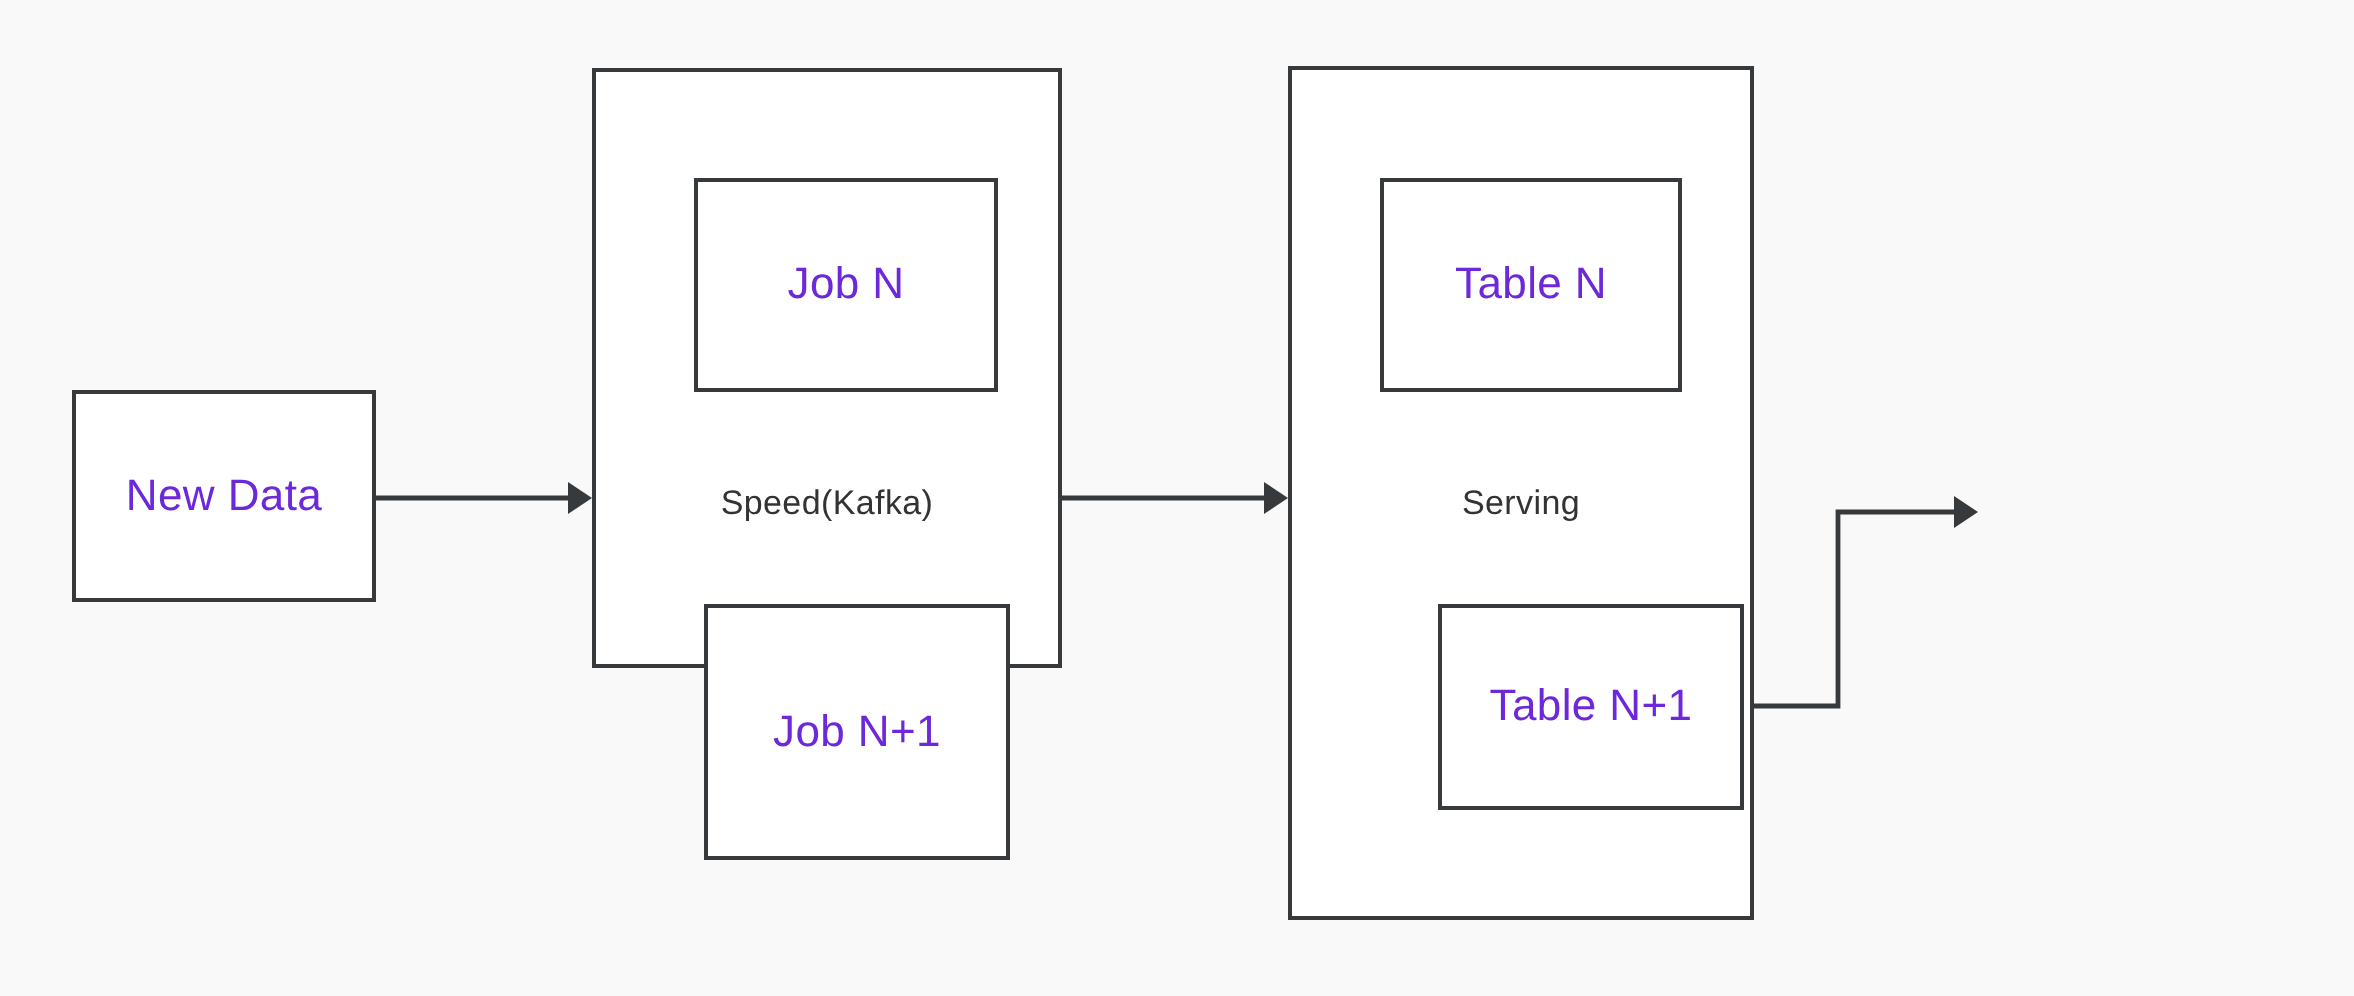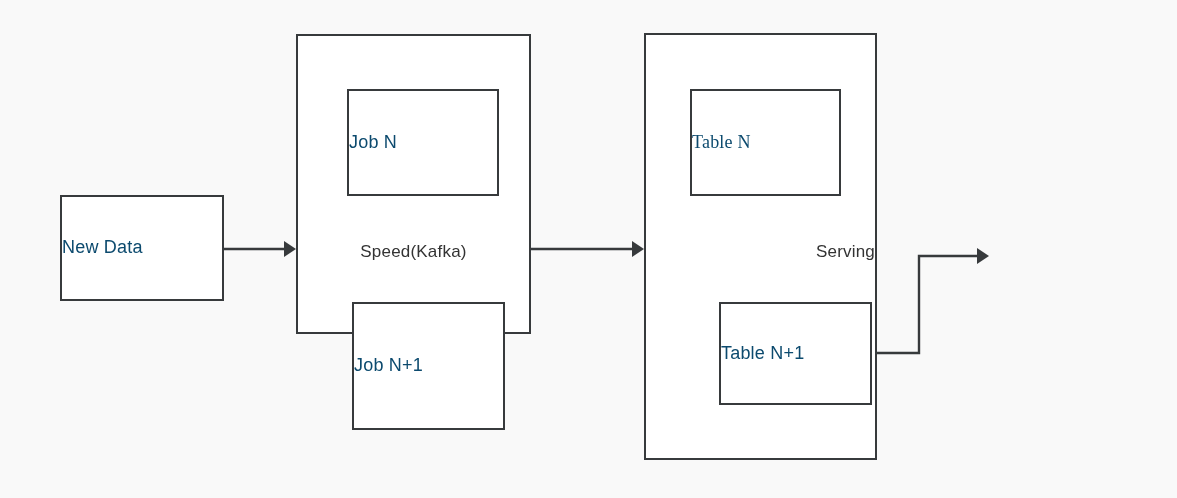--- a/index.html
+++ b/index.html
@@ -18,22 +18,23 @@
     width: 1177px;
     height: 498px;
   }
   .node {
     position: absolute;
     box-sizing: border-box;
     background: #ffffff;
     border: 2px solid #373a3c;
     display: flex;
     align-items: center;
-    color: #0c4a6e;
-    font-size: 18px;
+    justify-content: center;
+    color: #6d28d9;
+    font-size: 22px;
     line-height: 1.2;
     letter-spacing: 0.2px;
     white-space: nowrap;
   }
   .node.rounded {
     border-radius: 9px;
   }
   .container {
     position: absolute;
     box-sizing: border-box;
@@ -87,41 +88,41 @@
       <path class="edge-path" d="M 531 249 L 632 249"></path>
       <polygon class="arrowhead" points="632,241 644,249 632,257"></polygon>
     </g>
 
     <g>
       <path class="edge-path" d="M 847 353 L 919 353 L 919 256 L 977 256"></path>
       <polygon class="arrowhead" points="977,248 989,256 977,264"></polygon>
     </g>
   </svg>
 
-  <div class="node" style="left:36px; top:195px; width:164px; height:106px;margin-left:24px;">
+  <div class="node" style="left:36px; top:195px; width:152px; height:106px;">
     <span>New Data</span>
   </div>
 
   <div class="container" style="left:296px; top:34px; width:235px; height:300px;padding-left:34px;">
     <div class="container-label" style="top:206px;">Speed(Kafka)</div>
   </div>
 
   <div class="node" style="left:347px; top:89px; width:152px; height:107px;">
     <span>Job N</span>
   </div>
 
   <div class="node" style="left:352px; top:302px; width:153px; height:128px;">
     <span>Job N+1</span>
   </div>
 
   <div class="container" style="left:644px; top:33px; width:233px; height:427px;">
-    <div class="container-label" style="top:207px;text-align:right;">Serving</div>
+    <div class="container-label" style="top:207px;">Serving</div>
   </div>
 
-  <div class="node" style="left:690px; top:89px; width:151px; height:107px;font-family:Liberation Serif, serif;">
+  <div class="node" style="left:690px; top:89px; width:151px; height:107px;">
     <span>Table N</span>
   </div>
 
   <div class="node" style="left:694px; top:302px; width:153px; height:103px;margin-left:25px;">
     <span>Table N+1</span>
   </div>
 
 
 </div>
 

